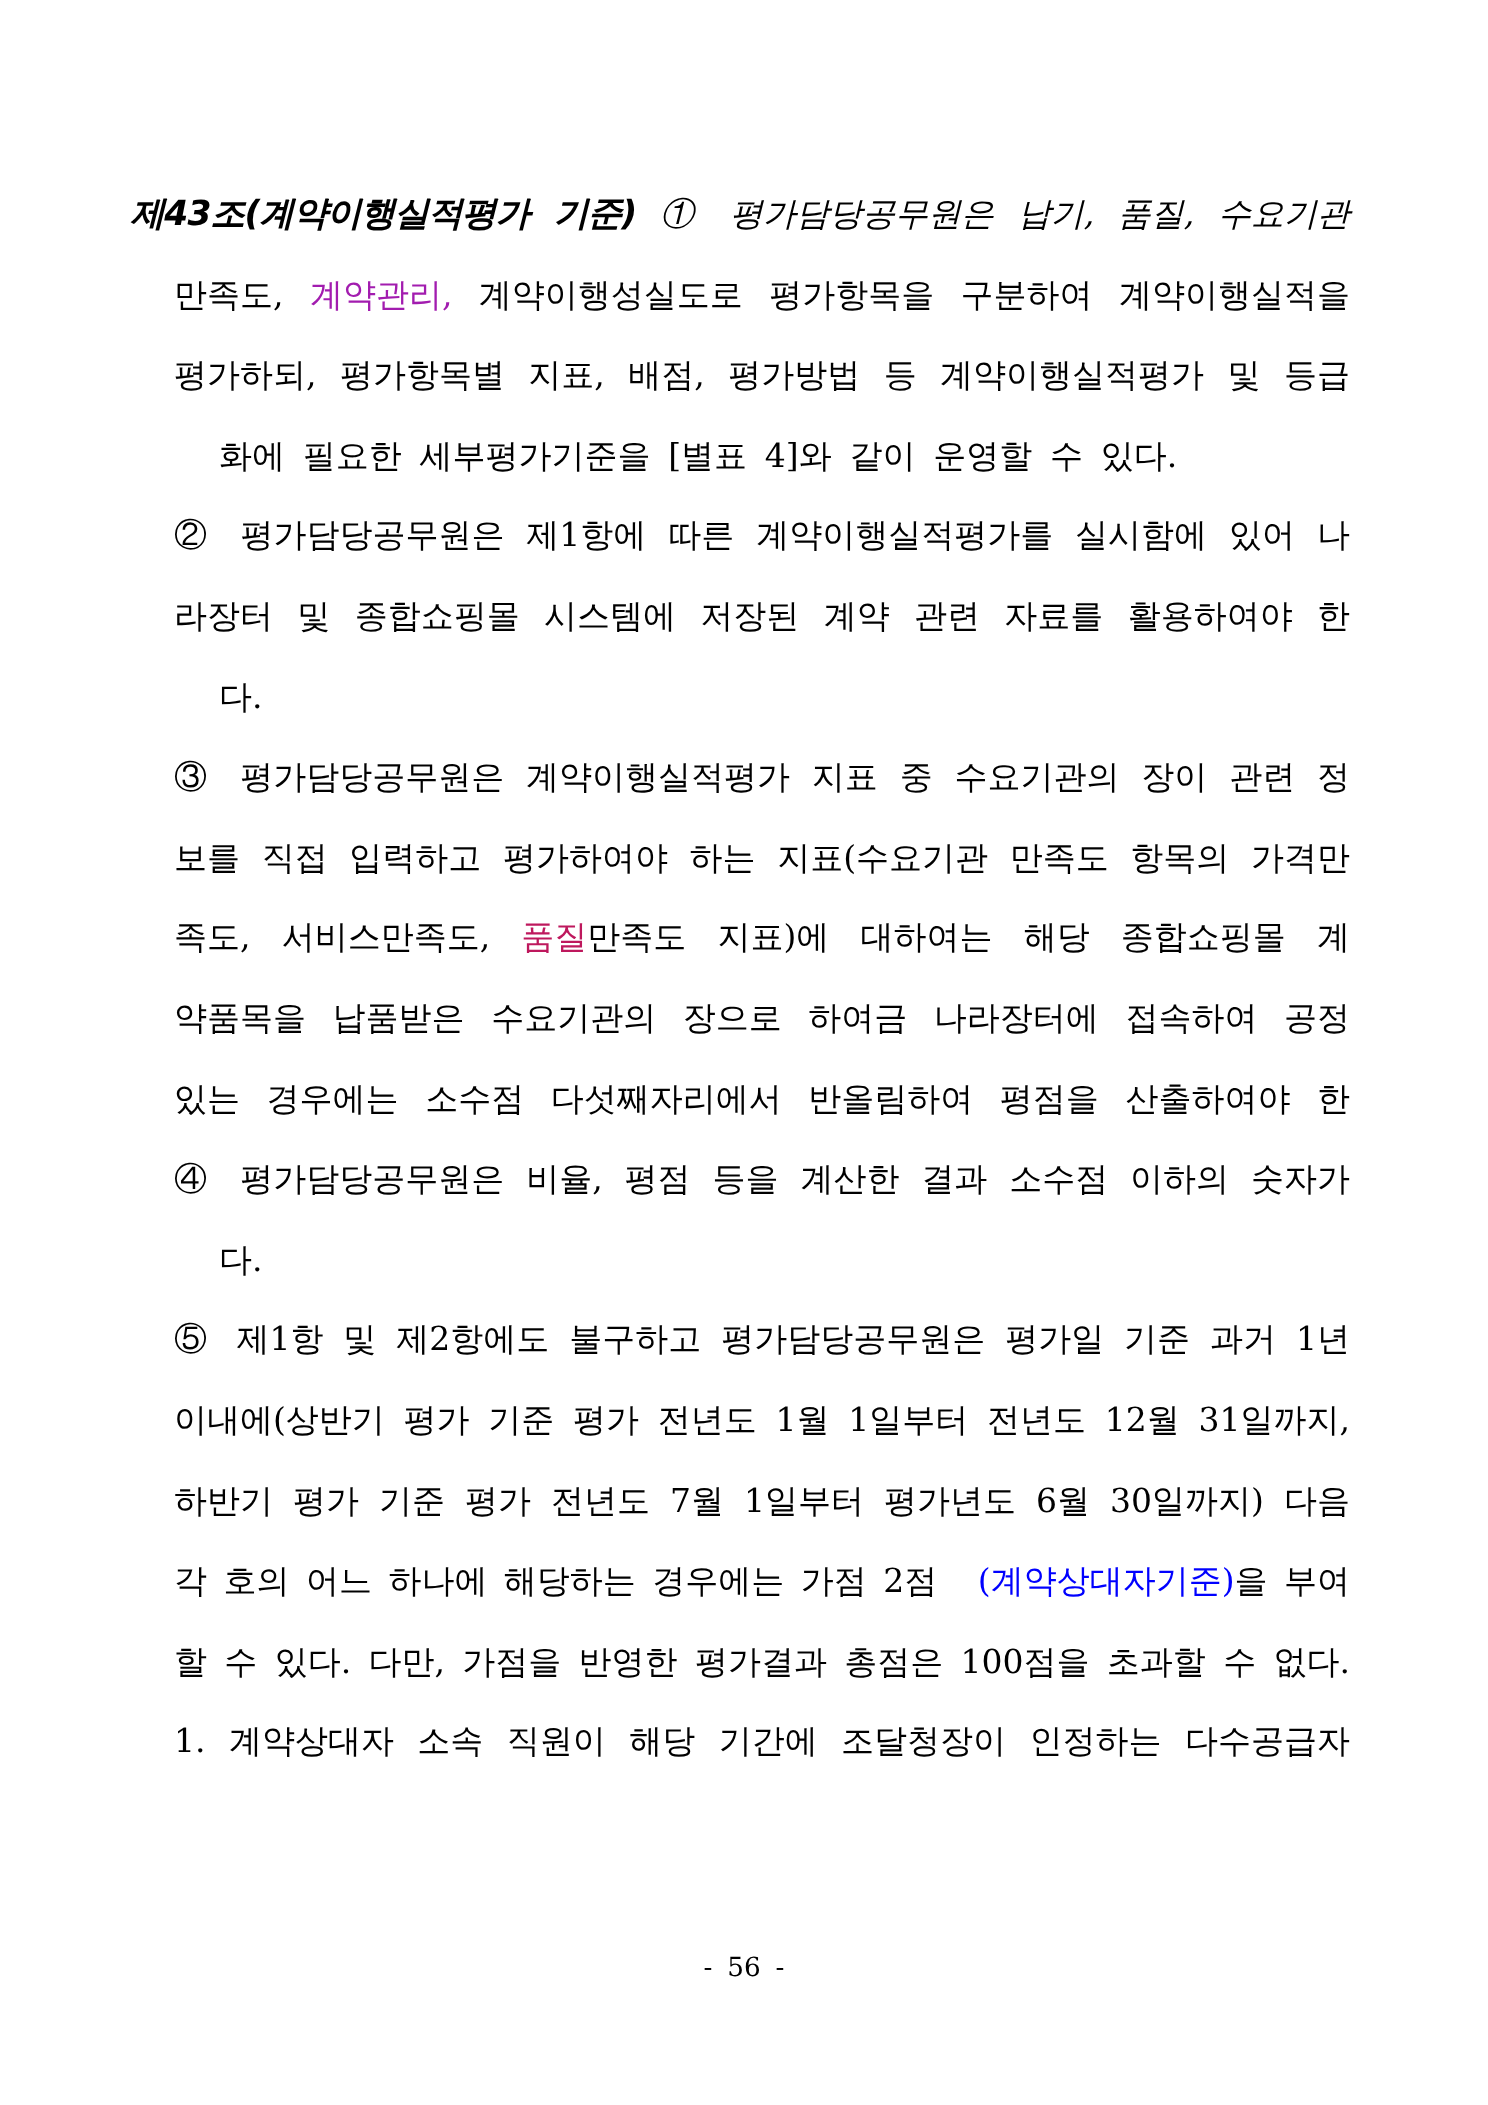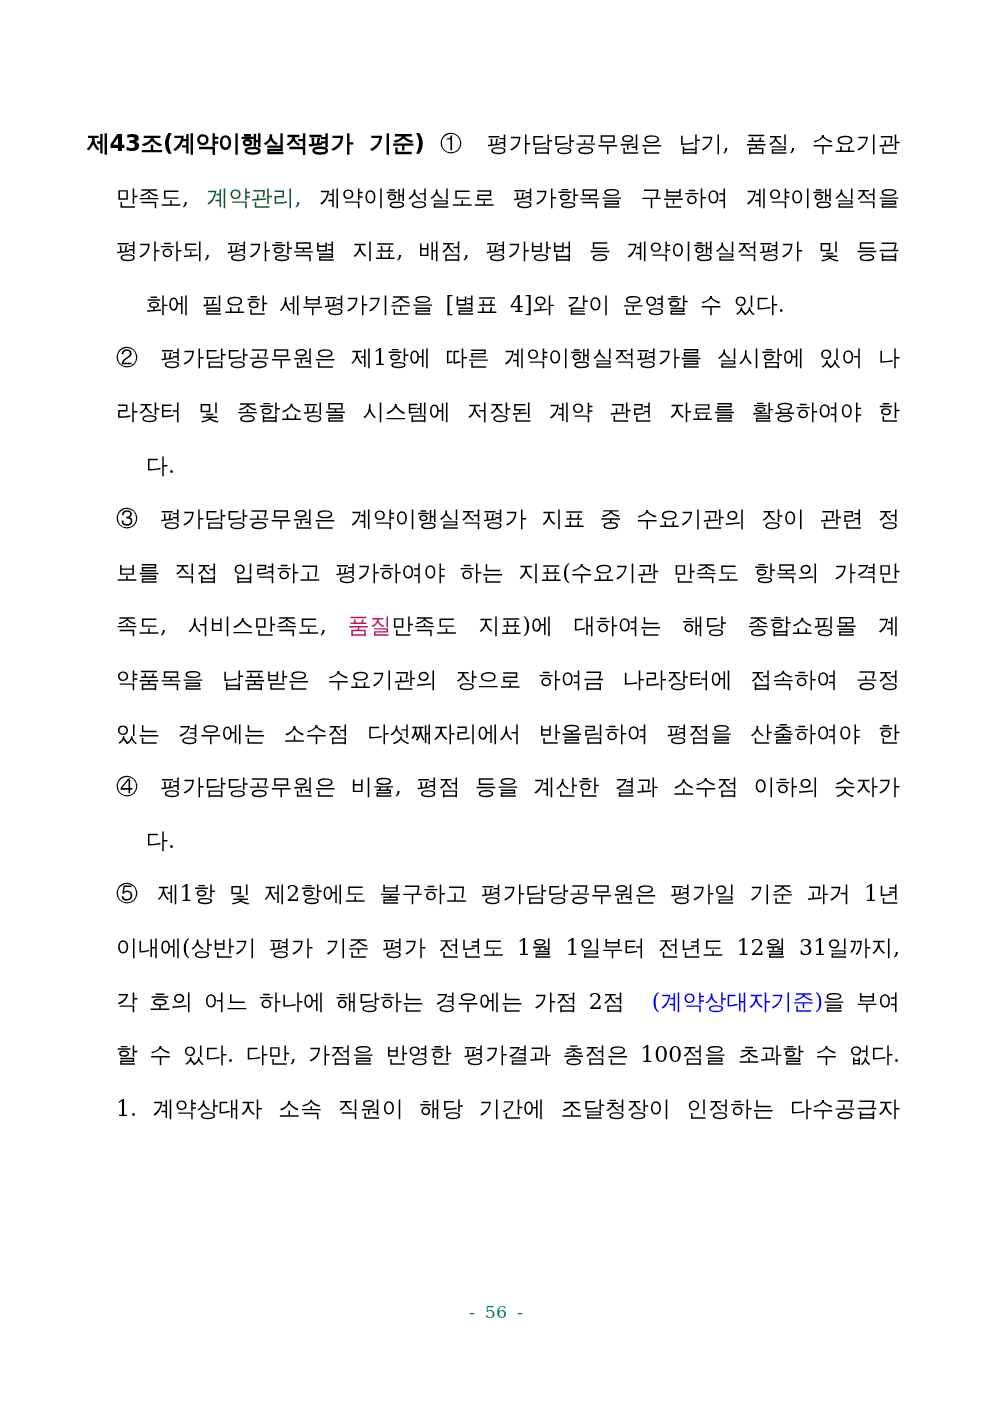--- a/index.html
+++ b/index.html
@@ -32,58 +32,60 @@
     color: #000000;
   }
   .line.align-left {
     text-align: left;
     text-align-last: left;
     word-spacing: 0.22em;
     margin-left: 30px;
   }
   .line.first-line {
     margin-left: -29px;
+    font-style: italic;
   }
   .seg-title {
     font-family: "DejaVu Sans", sans-serif;
     font-weight: 700;
     font-size: 23px;
     letter-spacing: -0.5px;
   }
   .page-number {
     position: absolute;
     left: 0;
     right: 0;
     top: 1302px;
     text-align: center;
     font-size: 17.5px;
     font-family: "DejaVu Serif", serif;
-    color: #0f766e;
+    color: #000000;
     word-spacing: 0.25em;
   }
 </style>
 </head>
 <body>
 
 <div class="page">
   <div class="doc" id="doc-body">
       <div class="line first-line"><span class="seg-title">제43조(계약이행실적평가 기준)</span><span> ① 평가담당공무원은 납기, 품질, 수요기관</span></div>
-      <div class="line"><span>만족도, </span><span style="color: #14532d;">계약관리,</span><span> 계약이행성실도로 평가항목을 구분하여 계약이행실적을</span></div>
+      <div class="line"><span>만족도, </span><span style="color: #a21caf;">계약관리,</span><span> 계약이행성실도로 평가항목을 구분하여 계약이행실적을</span></div>
       <div class="line"><span>평가하되, 평가항목별 지표, 배점, 평가방법 등 계약이행실적평가 및 등급</span></div>
       <div class="line align-left"><span>화에 필요한 세부평가기준을 [별표 4]와 같이 운영할 수 있다.</span></div>
       <div class="line"><span>② 평가담당공무원은 제1항에 따른 계약이행실적평가를 실시함에 있어 나</span></div>
       <div class="line"><span>라장터 및 종합쇼핑몰 시스템에 저장된 계약 관련 자료를 활용하여야 한</span></div>
       <div class="line align-left"><span>다.</span></div>
       <div class="line"><span>③ 평가담당공무원은 계약이행실적평가 지표 중 수요기관의 장이 관련 정</span></div>
       <div class="line"><span>보를 직접 입력하고 평가하여야 하는 지표(수요기관 만족도 항목의 가격만</span></div>
       <div class="line"><span>족도, 서비스만족도, </span><span style="color: #be185d;">품질</span><span>만족도 지표)에 대하여는 해당 종합쇼핑몰 계</span></div>
       <div class="line"><span>약품목을 납품받은 수요기관의 장으로 하여금 나라장터에 접속하여 공정</span></div>
       <div class="line"><span>있는 경우에는 소수점 다섯째자리에서 반올림하여 평점을 산출하여야 한</span></div>
       <div class="line"><span>④ 평가담당공무원은 비율, 평점 등을 계산한 결과 소수점 이하의 숫자가</span></div>
       <div class="line align-left"><span>다.</span></div>
       <div class="line"><span>⑤ 제1항 및 제2항에도 불구하고 평가담당공무원은 평가일 기준 과거 1년</span></div>
       <div class="line"><span>이내에(상반기 평가 기준 평가 전년도 1월 1일부터 전년도 12월 31일까지,</span></div>
+      <div class="line"><span>하반기 평가 기준 평가 전년도 7월 1일부터 평가년도 6월 30일까지) 다음</span></div>
       <div class="line"><span>각 호의 어느 하나에 해당하는 경우에는 가점 2점</span><span style="color: rgb(0, 0, 255); margin-left: 27px;">(계약상대자기준)</span><span>을 부여</span></div>
       <div class="line"><span>할 수 있다. 다만, 가점을 반영한 평가결과 총점은 100점을 초과할 수 없다.</span></div>
       <div class="line"><span>1. 계약상대자 소속 직원이 해당 기간에 조달청장이 인정하는 다수공급자</span></div>
     </div>
   <div class="page-number">- 56 -</div>
 </div>
 
 </body></html>

